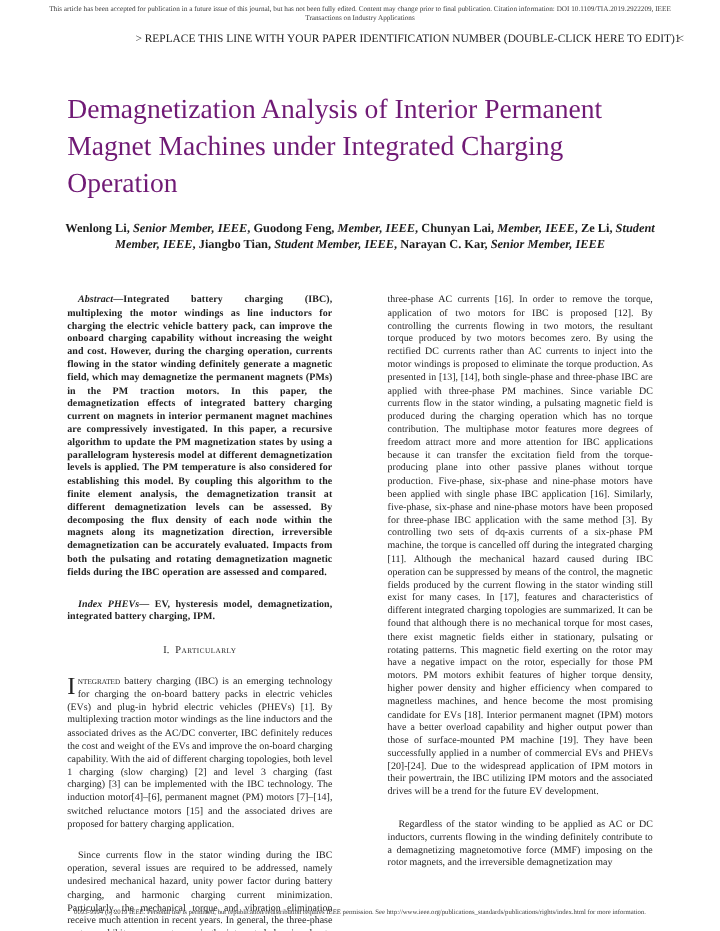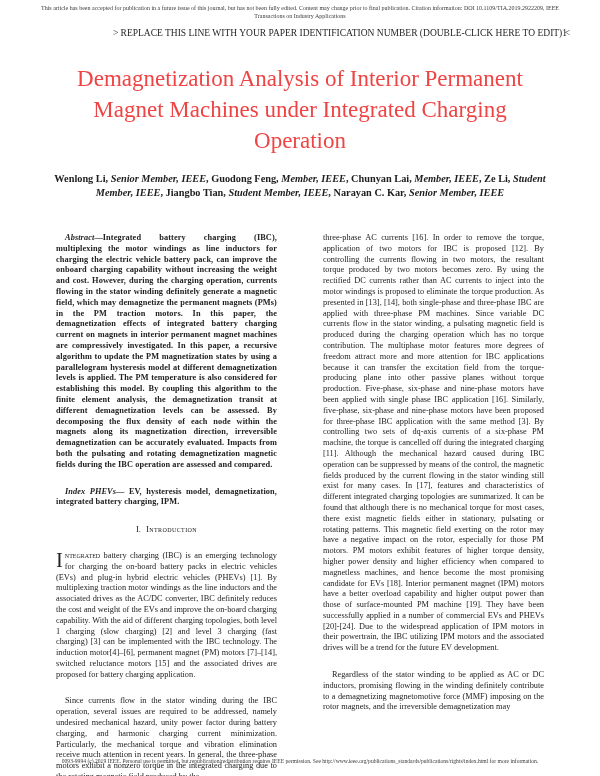--- a/index.html
+++ b/index.html
@@ -13,22 +13,22 @@
     margin-top:4px;padding:0 14px;text-align:center;
     font-size:6px;line-height:8px;color:#3a3a3a;
   }
   .runhead{
     position:relative;margin-top:7px;text-align:right;
     font-size:9.5px;line-height:12px;color:#1f1f1f;
     padding:0 30px;
   }
   .pagenum{position:absolute;right:33px;top:0;}
   .title{
-    margin:24px 56px 0;text-align:center;
-    font-size:23px;line-height:31px;font-weight:400;color:#ef4444;
+    margin:36px 56px 0;text-align:left;
+    font-size:23px;line-height:31px;font-weight:400;color:#701a75;
   }
   .authors{
     margin:16px 42px 0;text-align:center;
     font-size:10.3px;line-height:13.5px;color:#1d1d1d;font-weight:bold;
   }
   .columns{
     display:flex;gap:14px;margin:18px 40px 0;
   }
   .col{
     width:253px;flex:0 0 253px;
@@ -74,29 +74,29 @@
 
   <div class="authors"><span>Wenlong Li, </span><span style="font-style: italic;">Senior Member, IEEE</span><span>, Guodong Feng, </span><span style="font-style: italic;">Member, IEEE</span><span>, Chunyan Lai, </span><span style="font-style: italic;">Member, IEEE</span><span>, Ze Li, </span><span style="font-style: italic;">Student Member, IEEE</span><span>, Jiangbo Tian, </span><span style="font-style: italic;">Student Member, IEEE</span><span>, Narayan C. Kar, </span><span style="font-style: italic;">Senior Member, IEEE</span></div>
 
   <div class="columns">
 
     <div class="col">
       <p class="abs indent"><span class="lead">Abstract</span><span>—Integrated battery charging (IBC), multiplexing the motor windings as line inductors for charging the electric vehicle battery pack, can improve the onboard charging capability without increasing the weight and cost. However, during the charging operation, currents flowing in the stator winding definitely generate a magnetic field, which may demagnetize the permanent magnets (PMs) in the PM traction motors. In this paper, the demagnetization effects of integrated battery charging current on magnets in interior permanent magnet machines are compressively investigated. In this paper, a recursive algorithm to update the PM magnetization states by using a parallelogram hysteresis model at different demagnetization levels is applied. The PM temperature is also considered for establishing this model. By coupling this algorithm to the finite element analysis, the demagnetization transit at different demagnetization levels can be assessed. By decomposing the flux density of each node within the magnets along its magnetization direction, irreversible demagnetization can be accurately evaluated. Impacts from both the pulsating and rotating demagnetization magnetic fields during the IBC operation are assessed and compared.</span></p>
 
       <p class="abs indent gap-above"><span class="lead">Index PHEVs</span><span>— EV, hysteresis model, demagnetization, integrated battery charging, IPM.</span></p>
 
-      <p class="sechead"><span>I.</span><span class="sec-title">Introduction</span></p>
+      <p class="sechead"><span>I.</span><span class="sec-title">Particularly</span></p>
 
       <p><span class="dropcap">I</span><span class="smallcaps">ntegrated</span><span> battery charging (IBC) is an emerging technology for charging the on-board battery packs in electric vehicles (EVs) and plug-in hybrid electric vehicles (PHEVs) [1]. By multiplexing traction motor windings as the line inductors and the associated drives as the AC/DC converter, IBC definitely reduces the cost and weight of the EVs and improve the on-board charging capability. With the aid of different charging topologies, both level 1 charging (slow charging) [2] and level 3 charging (fast charging) [3] can be implemented with the IBC technology. The induction motor[4]–[6], permanent magnet (PM) motors [7]–[14], switched reluctance motors [15] and the associated drives are proposed for battery charging application.</span></p>
 
       <p class="indent">Since currents flow in the stator winding during the IBC operation, several issues are required to be addressed, namely undesired mechanical hazard, unity power factor during battery charging, and harmonic charging current minimization. Particularly, the mechanical torque and vibration elimination receive much attention in recent years. In general, the three-phase motors exhibit a nonzero torque in the integrated charging due to the rotating magnetic field produced by the</p>
     </div>
 
     <div class="col">
       <p>three-phase AC currents [16]. In order to remove the torque, application of two motors for IBC is proposed [12]. By controlling the currents flowing in two motors, the resultant torque produced by two motors becomes zero. By using the rectified DC currents rather than AC currents to inject into the motor windings is proposed to eliminate the torque production. As presented in [13], [14], both single-phase and three-phase IBC are applied with three-phase PM machines. Since variable DC currents flow in the stator winding, a pulsating magnetic field is produced during the charging operation which has no torque contribution. The multiphase motor features more degrees of freedom attract more and more attention for IBC applications because it can transfer the excitation field from the torque-producing plane into other passive planes without torque production. Five-phase, six-phase and nine-phase motors have been applied with single phase IBC application [16]. Similarly, five-phase, six-phase and nine-phase motors have been proposed for three-phase IBC application with the same method [3]. By controlling two sets of dq-axis currents of a six-phase PM machine, the torque is cancelled off during the integrated charging [11]. Although the mechanical hazard caused during IBC operation can be suppressed by means of the control, the magnetic fields produced by the current flowing in the stator winding still exist for many cases. In [17], features and characteristics of different integrated charging topologies are summarized. It can be found that although there is no mechanical torque for most cases, there exist magnetic fields either in stationary, pulsating or rotating patterns. This magnetic field exerting on the rotor may have a negative impact on the rotor, especially for those PM motors. PM motors exhibit features of higher torque density, higher power density and higher efficiency when compared to magnetless machines, and hence become the most promising candidate for EVs [18]. Interior permanent magnet (IPM) motors have a better overload capability and higher output power than those of surface-mounted PM machine [19]. They have been successfully applied in a number of commercial EVs and PHEVs [20]-[24]. Due to the widespread application of IPM motors in their powertrain, the IBC utilizing IPM motors and the associated drives will be a trend for the future EV development.</p>
-      <p class="indent">Regardless of the stator winding to be applied as AC or DC inductors, promising flowing in the winding definitely contribute to a demagnetizing magnetomotive force (MMF) imposing on the rotor magnets, and the irreversible demagnetization may</p>
+      <p class="indent">Regardless of the stator winding to be applied as AC or DC inductors, currents flowing in the winding definitely contribute to a demagnetizing magnetomotive force (MMF) imposing on the rotor magnets, and the irreversible demagnetization may</p>
     </div>
 
   </div>
 
   <div class="footer">0093-9994 (c) 2019 IEEE. Personal use is permitted, but republication/redistribution requires IEEE permission. See http://www.ieee.org/publications_standards/publications/rights/index.html for more information.</div>
 
 </div>
 
 </body></html>

